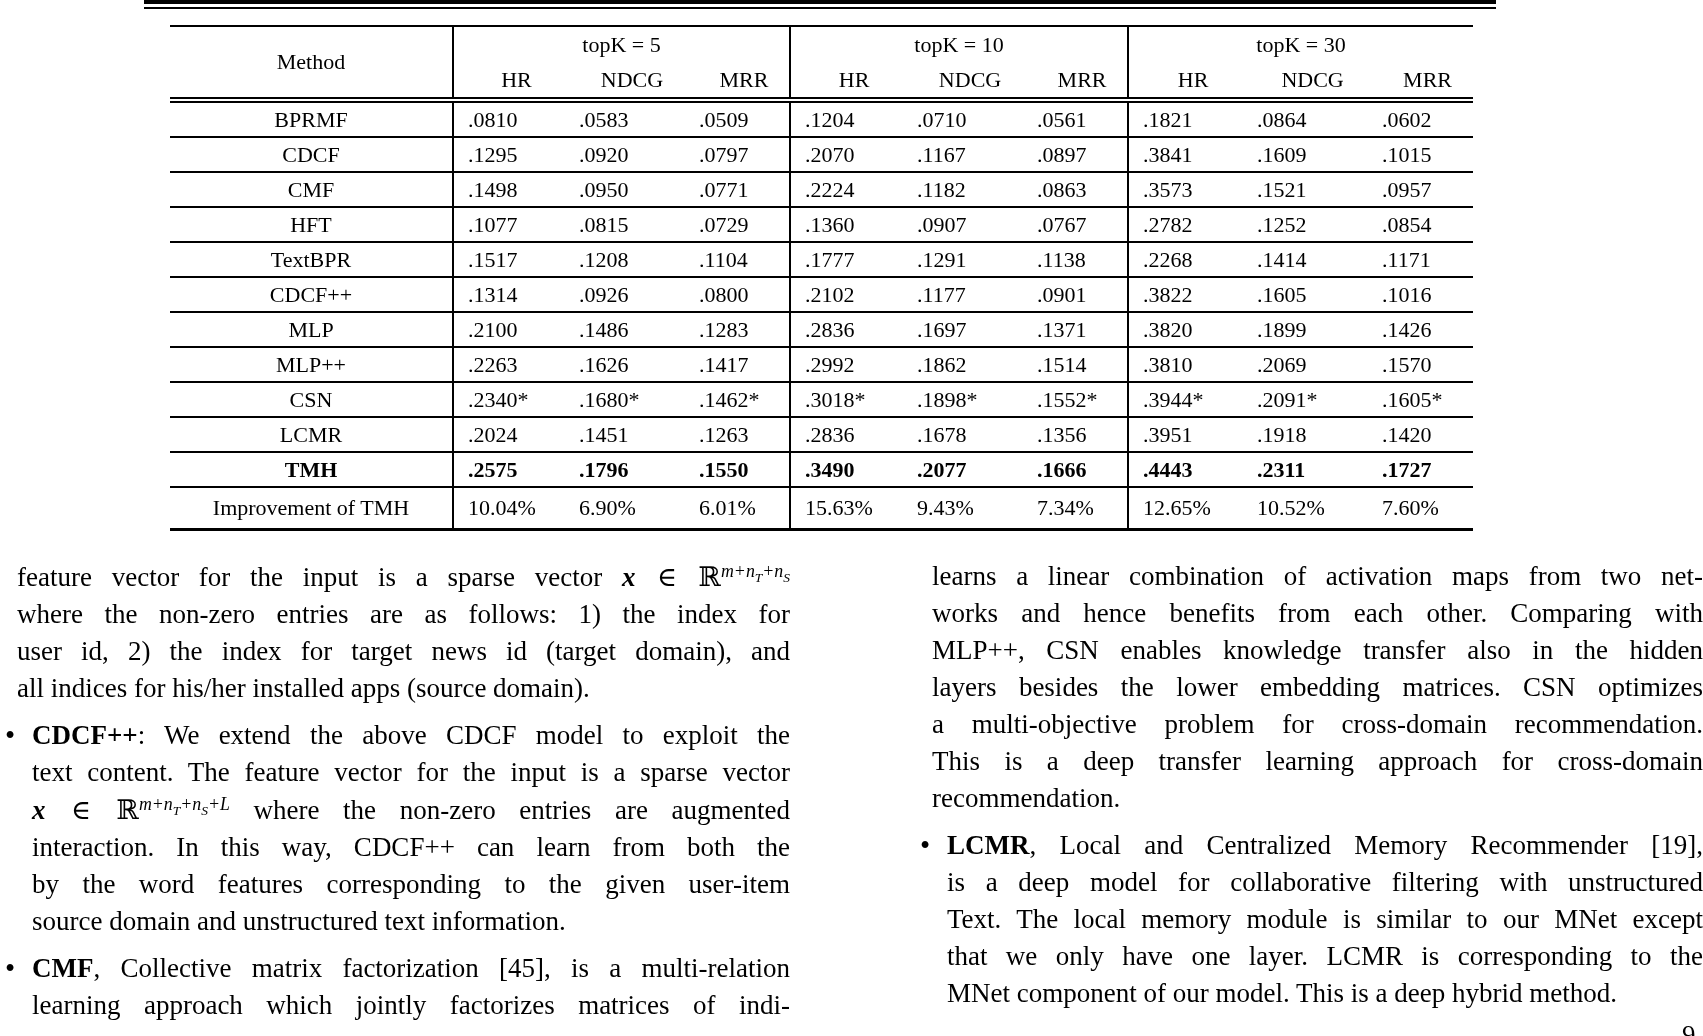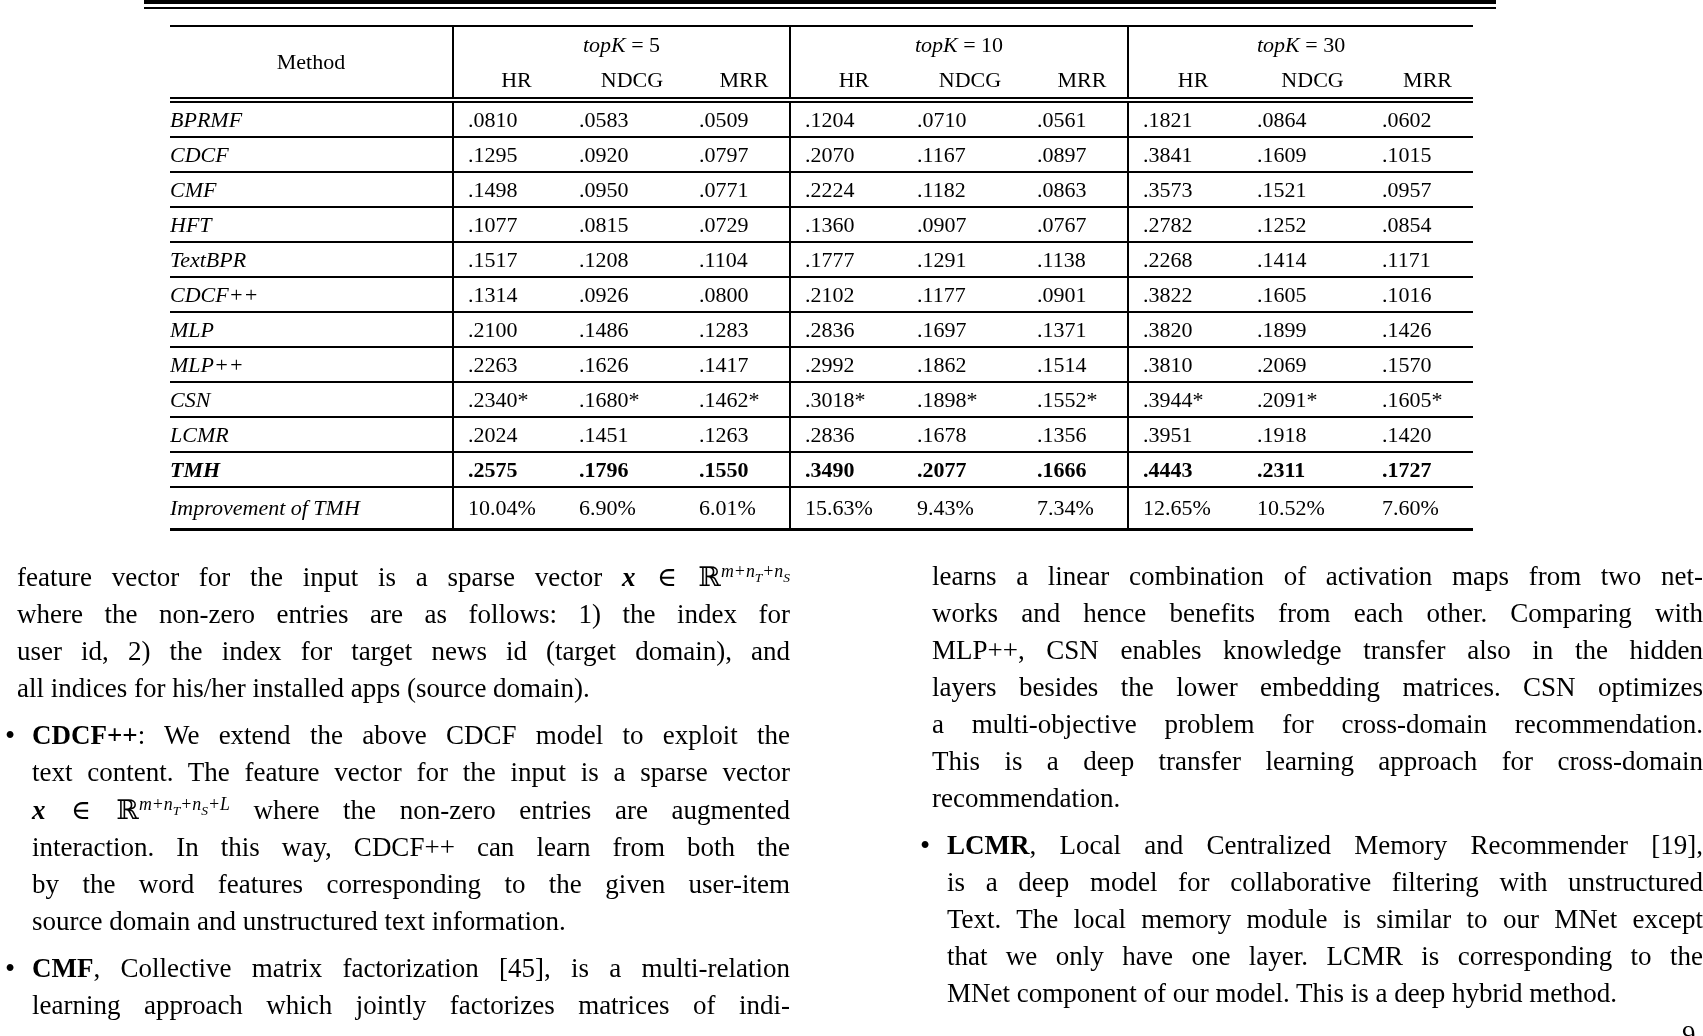--- a/index.html
+++ b/index.html
@@ -16,24 +16,24 @@
                  font-size:22px;line-height:1.05;
                  border-top:2px solid #000;}
   #results-table th,#results-table td{padding:0;font-weight:normal;overflow:hidden;white-space:nowrap;}
   #results-table thead tr.grp th{height:36px;text-align:center;vertical-align:middle;}
   #results-table thead tr.met th{height:34px;text-align:center;padding-left:14px;vertical-align:middle;
                                  border-bottom:6px double #000;}
   #results-table th.method-h{text-align:center;vertical-align:middle;border-bottom:6px double #000;}
   #results-table tbody td{height:33px;border-top:2px solid #000;vertical-align:middle;}
   #results-table tbody tr:last-child td{height:40px;border-bottom:3px solid #000;}
   #results-table td.val{text-align:left;padding-left:14px;}
-  #results-table td.method{text-align:left;font-style:italic;}
+  #results-table td.method{text-align:center;}
   #results-table .gstart{border-left:2px solid #000;}
   #results-table tr.boldrow td{font-weight:bold;}
-  .mathit{font-style:italic;}
+  .mathit{}
 
   
   .bodycol{position:absolute;top:558px;font-size:27px;line-height:37px;}
   #left-column{left:5px;width:785px;}
   #right-column{left:920px;width:783px;}
   .para{margin-left:12px;}
   .tline{white-space:nowrap;}
   .tline.just{text-align:justify;text-align-last:justify;white-space:normal;}
   .bullet{display:flex;margin-top:10px;}
   .bullet .marker{width:27px;flex:0 0 27px;font-size:29px;}

